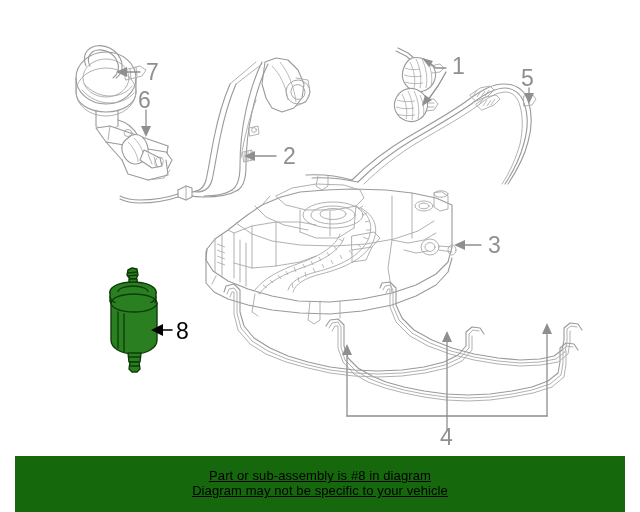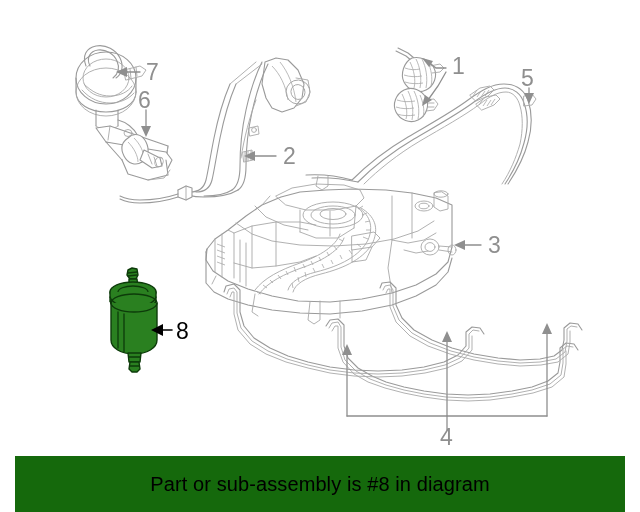--- a/index.html
+++ b/index.html
@@ -17,23 +17,24 @@
     width:610px;height:56px;
     background:#15690c;
     box-sizing:border-box;
     display:flex;flex-direction:column;
     align-items:center;justify-content:center;
     line-height:1.12;
   }
   .banner-line{
     color:#000000;
     font-family:"Liberation Sans", sans-serif;
-    font-size:20px;
+    font-size:13px;
     letter-spacing:0.1px;
     white-space:nowrap;
+    text-decoration:underline;
   }
 </style>
 </head>
 <body>
 
 <div id="stage">
 
   <svg id="diagram" viewBox="0 0 640 512" xmlns="http://www.w3.org/2000/svg">
 
     <defs>
@@ -386,15 +387,16 @@
     <g>
       <path class="lead-k" d="M172 330 L160 330"></path>
       <polygon class="ah-k" points="151,330 163,324 163,336"></polygon>
       <text class="num-k" x="176" y="339">8</text>
     </g>
 
   </svg>
 
   <div class="banner">
     <div class="banner-line">Part or sub-assembly is #8 in diagram</div>
+    <div class="banner-line">Diagram may not be specific to your vehicle</div>
   </div>
 
 </div>
 
 </body></html>

